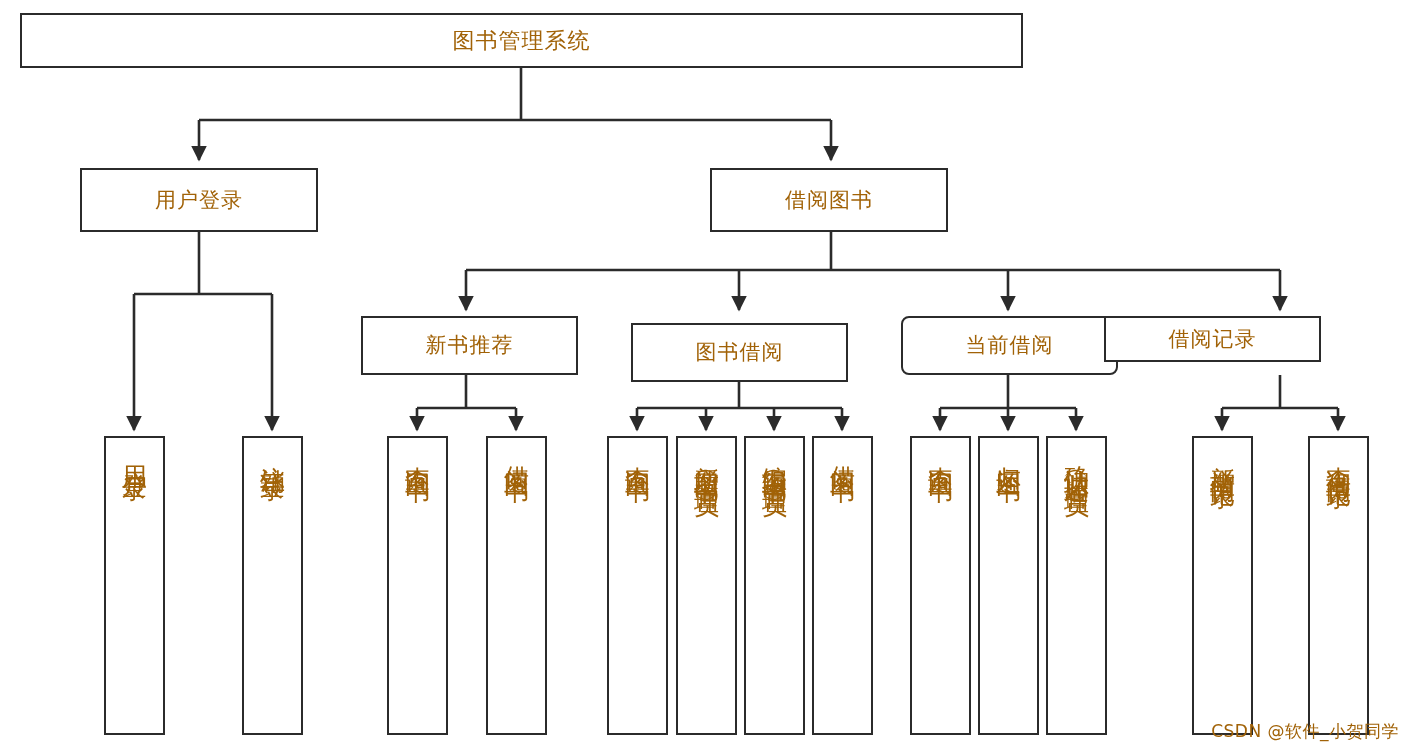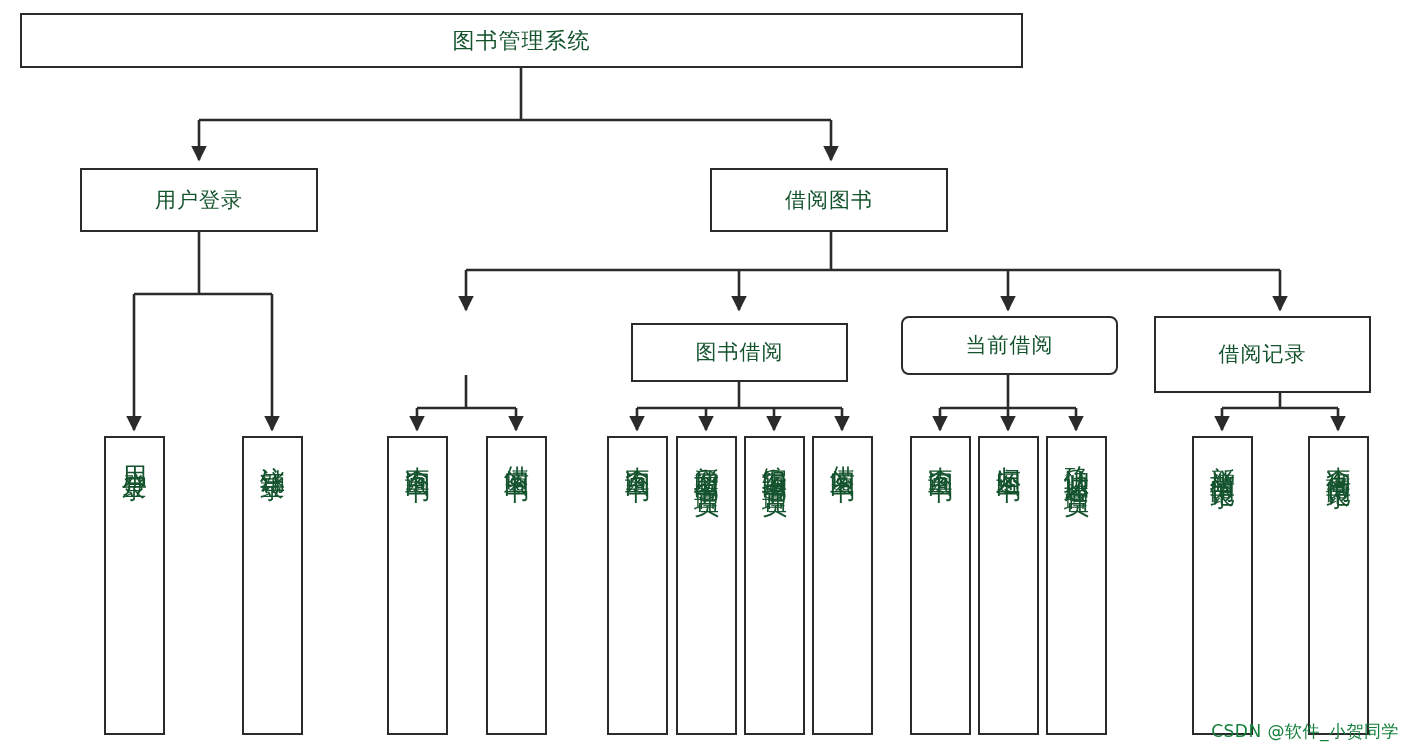--- a/index.html
+++ b/index.html
@@ -31,21 +31,21 @@
     display:flex;
     align-items:center;
     justify-content:center;
     z-index:2;
   }
   .node .lbl{
     display:block;
     text-align:center;
     line-height:1.18;
     letter-spacing:1px;
-    color:#14532d;
+    color:#a16207;
     white-space:pre;
   }
   
   .node.h .lbl{
     font-size:21px;
   }
   .node.root .lbl{
     font-size:22px;
   }
   
@@ -60,21 +60,21 @@
     font-size:25px;
     line-height:1.0;
     letter-spacing:4px;
     white-space:nowrap;
   }
   #watermark{
     position:absolute;
     right:6px;
     bottom:4px;
     font-size:17px;
-    color:#15803d;
+    color:#a16207;
     letter-spacing:0.5px;
     z-index:5;
     user-select:none;
     white-space:nowrap;
   }
 </style>
 </head>
 <body>
 
 <div id="canvas">
@@ -134,30 +134,33 @@
   </div>
 
   <div class="node h" style="left:80px; top:168px; width:238px; height:64px;">
     <span class="lbl">用户登录</span>
   </div>
 
   <div class="node h" style="left:710px; top:168px; width:238px; height:64px;">
     <span class="lbl">借阅图书</span>
   </div>
 
+  <div class="node h" style="left:361px; top:316px; width:217px; height:59px;">
+    <span class="lbl">新书推荐</span>
+  </div>
 
   <div class="node h" style="left:631px; top:323px; width:217px; height:59px;">
     <span class="lbl">图书借阅</span>
   </div>
 
   <div class="node h" style="left:901px; top:316px; width:217px; height:59px;border-radius:8px;">
     <span class="lbl">当前借阅</span>
   </div>
 
-  <div class="node h" style="left:1154px; top:316px; width:217px; height:77px;">
+  <div class="node h" style="left:1104px; top:316px; width:217px; height:46px;">
     <span class="lbl">借阅记录</span>
   </div>
 
   <div class="node v" style="left:104px; top:436px; width:61px; height:299px;">
     <span class="lbl">用户登录</span>
   </div>
 
   <div class="node v" style="left:242px; top:436px; width:61px; height:299px;">
     <span class="lbl">注销登录</span>
   </div>

